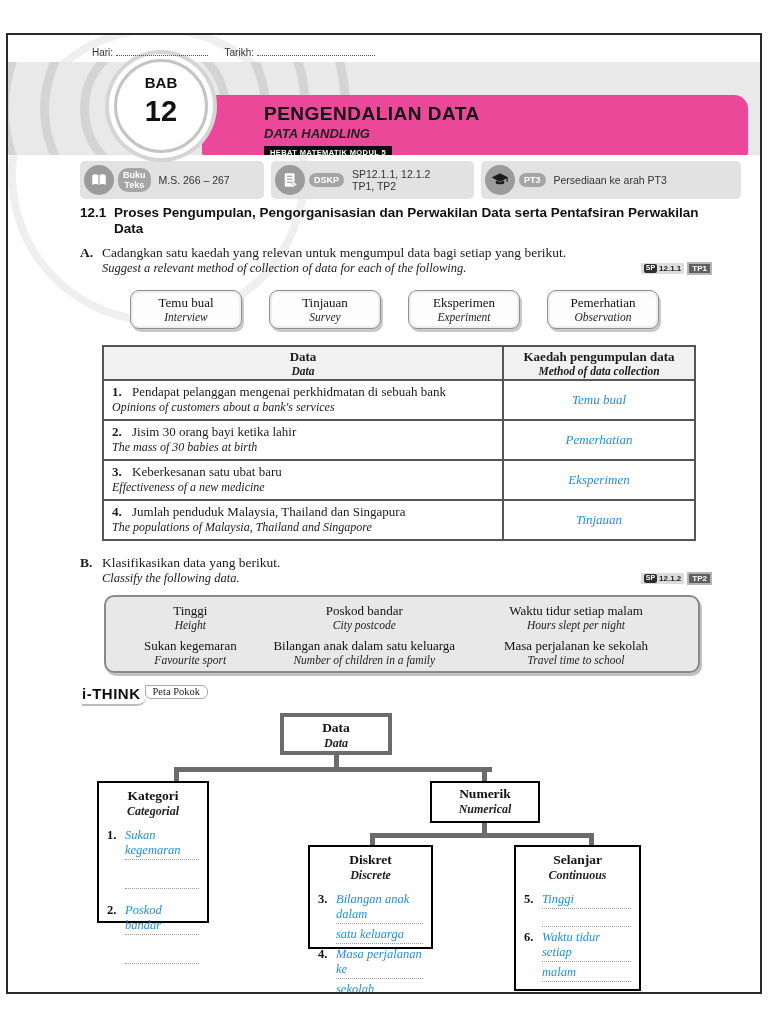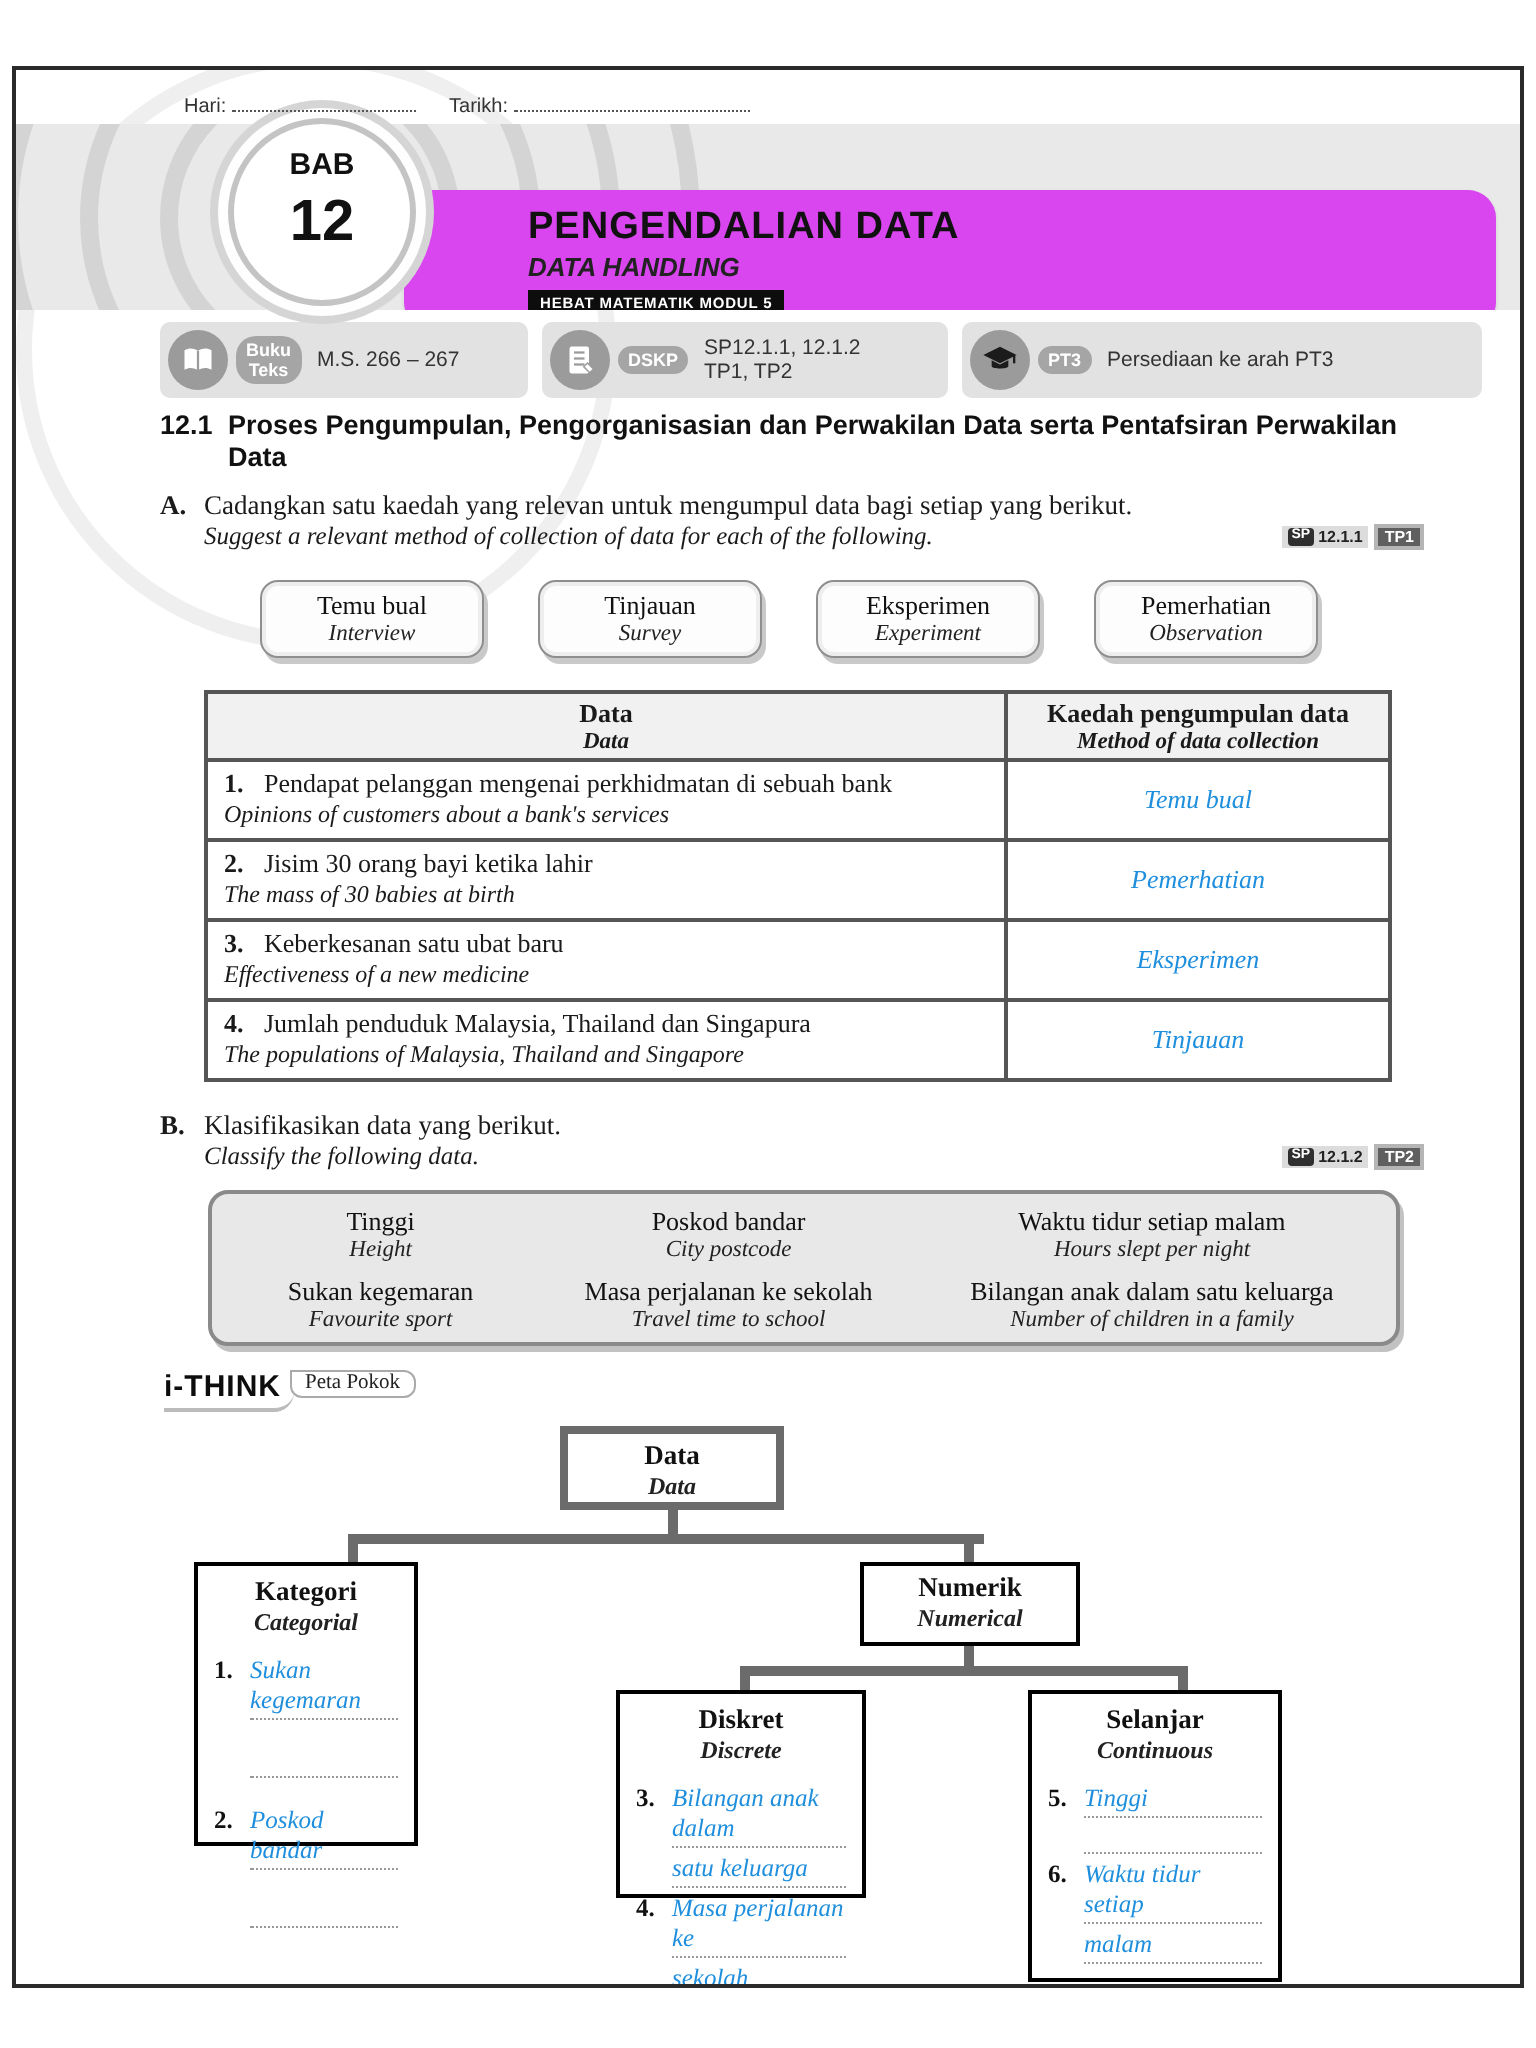--- a/index.html
+++ b/index.html
@@ -14,21 +14,21 @@
 
   
   .band { position:absolute; left:0; top:27px; width:100%; height:93px; background:#e9e9e9; overflow:hidden; }
   .ring { position:absolute; border-radius:50%; border:9px solid rgba(165,165,165,0.30); }
   .r1 { width:150px; height:150px; left:72px; top:-28px; }
   .r2 { width:230px; height:230px; left:32px; top:-68px; }
   .r3 { width:310px; height:310px; left:-8px; top:-108px; }
   .r4 { width:390px; height:390px; left:-48px; top:-148px; }
   .ring-out { position:absolute; border-radius:50%; border:8px solid rgba(190,190,190,0.25); width:300px; height:300px; left:0px; top:-10px; z-index:0; }
 
-  .titlecard { position:absolute; left:194px; top:33px; width:546px; height:70px; background:#d946ef; border-radius:14px; padding:8px 10px 0 62px; box-shadow:0 1px 2px rgba(0,0,0,0.12); z-index:4; }
+  .titlecard { position:absolute; left:194px; top:33px; width:546px; height:70px; background:#ec4899; border-radius:14px; padding:8px 10px 0 62px; box-shadow:0 1px 2px rgba(0,0,0,0.12); z-index:4; }
   .title-my { font-family:"Liberation Sans", sans-serif; font-weight:bold; font-size:19px; letter-spacing:0.5px; color:#111; }
   .title-en { font-family:"Liberation Sans", sans-serif; font-weight:bold; font-style:italic; font-size:13px; color:#222; margin-top:1px; }
   .module-badge { display:inline-block; background:#0d0d0d; color:#fff; font-family:"Liberation Sans", sans-serif; font-weight:bold; font-size:7.5px; letter-spacing:0.4px; padding:2px 6px; margin-top:4px; }
 
   .bab-circle { position:absolute; left:106px; top:24px; width:94px; height:94px; background:#fff; border:3px solid #c4c4c4; border-radius:50%; box-shadow:0 0 0 5px #fefefe, 0 0 0 9px #d5d5d5, 2px 3px 6px rgba(0,0,0,0.25); z-index:5; text-align:center; font-family:"Liberation Sans", sans-serif; }
   .bab-label { font-weight:bold; font-size:15px; margin-top:12px; color:#111; }
   .bab-num { font-weight:bold; font-size:29px; line-height:40px; color:#111; }
 
   
   .resources { position:absolute; left:0; top:126px; width:100%; height:40px; z-index:3; }
@@ -304,26 +304,26 @@
         </div>
         <div class="gb-item">
           <div class="gb-my">Waktu tidur setiap malam</div>
           <div class="gb-en">Hours slept per night</div>
         </div>
         <div class="gb-item">
           <div class="gb-my">Sukan kegemaran</div>
           <div class="gb-en">Favourite sport</div>
         </div>
         <div class="gb-item">
+          <div class="gb-my">Bilangan anak dalam satu keluarga</div>
+          <div class="gb-en">Number of children in a family</div>
+        </div>
+        <div class="gb-item">
           <div class="gb-my">Masa perjalanan ke sekolah</div>
           <div class="gb-en">Travel time to school</div>
-        </div>
-        <div class="gb-item">
-          <div class="gb-my">Bilangan anak dalam satu keluarga</div>
-          <div class="gb-en">Number of children in a family</div>
         </div>
       </div>
 
       <div class="ithink">
         <span class="ithink-logo">i-THINK</span>
         <span class="ithink-tab">Peta Pokok</span>
       </div>
 
       <div class="tree">
         <div class="conn" style="left:326px; top:44px; width:5px; height:14px;"></div>

